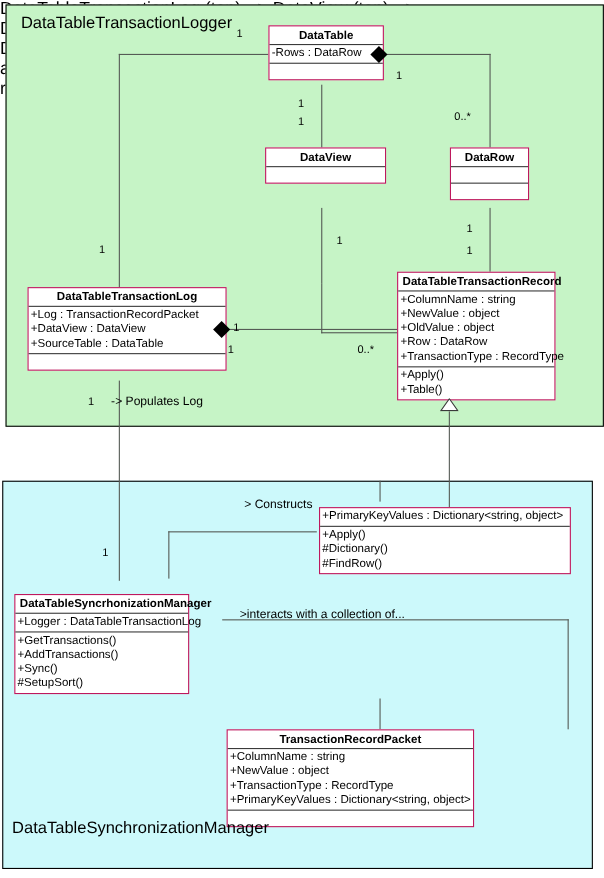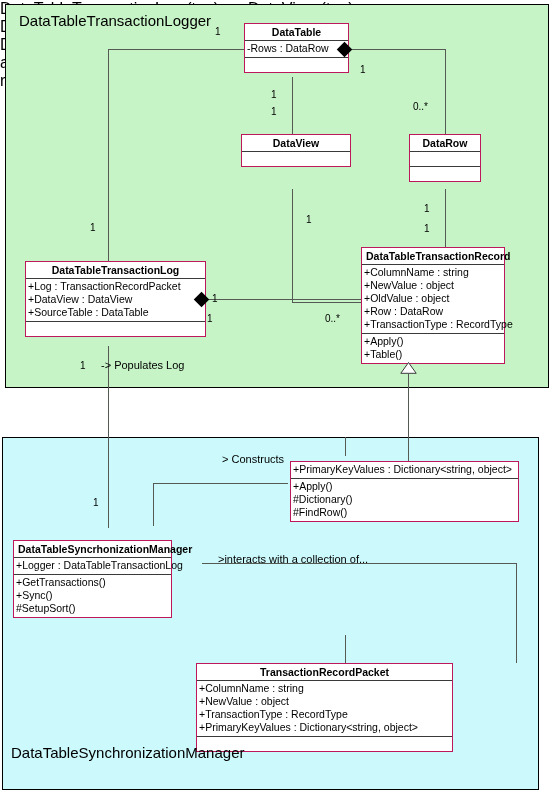--- a/index.html
+++ b/index.html
@@ -187,27 +187,28 @@
   </div>
 
   
   <div class="cls" style="left:13px;top:540px;width:159px;">
     <div class="name">DataTableSyncrhonizationManager</div>
     <div class="comp">
       <div class="row">+Logger : DataTableTransactionLog</div>
     </div>
     <div class="comp">
       <div class="row">+GetTransactions()</div>
+      <div class="row">+AddTransactions()</div>
       <div class="row">+Sync()</div>
       <div class="row">#SetupSort()</div>
     </div>
   </div>
 
   
-  <div class="cls" style="left:196px;top:663px;width:257px;">
+  <div class="cls" style="left:206px;top:663px;width:225px;">
     <div class="name">TransactionRecordPacket</div>
     <div class="comp">
       <div class="row">+ColumnName : string</div>
       <div class="row">+NewValue : object</div>
       <div class="row">+TransactionType : RecordType</div>
       <div class="row">+PrimaryKeyValues : Dictionary&lt;string, object&gt;</div>
     </div>
     <div class="comp empty"></div>
   </div>
 

